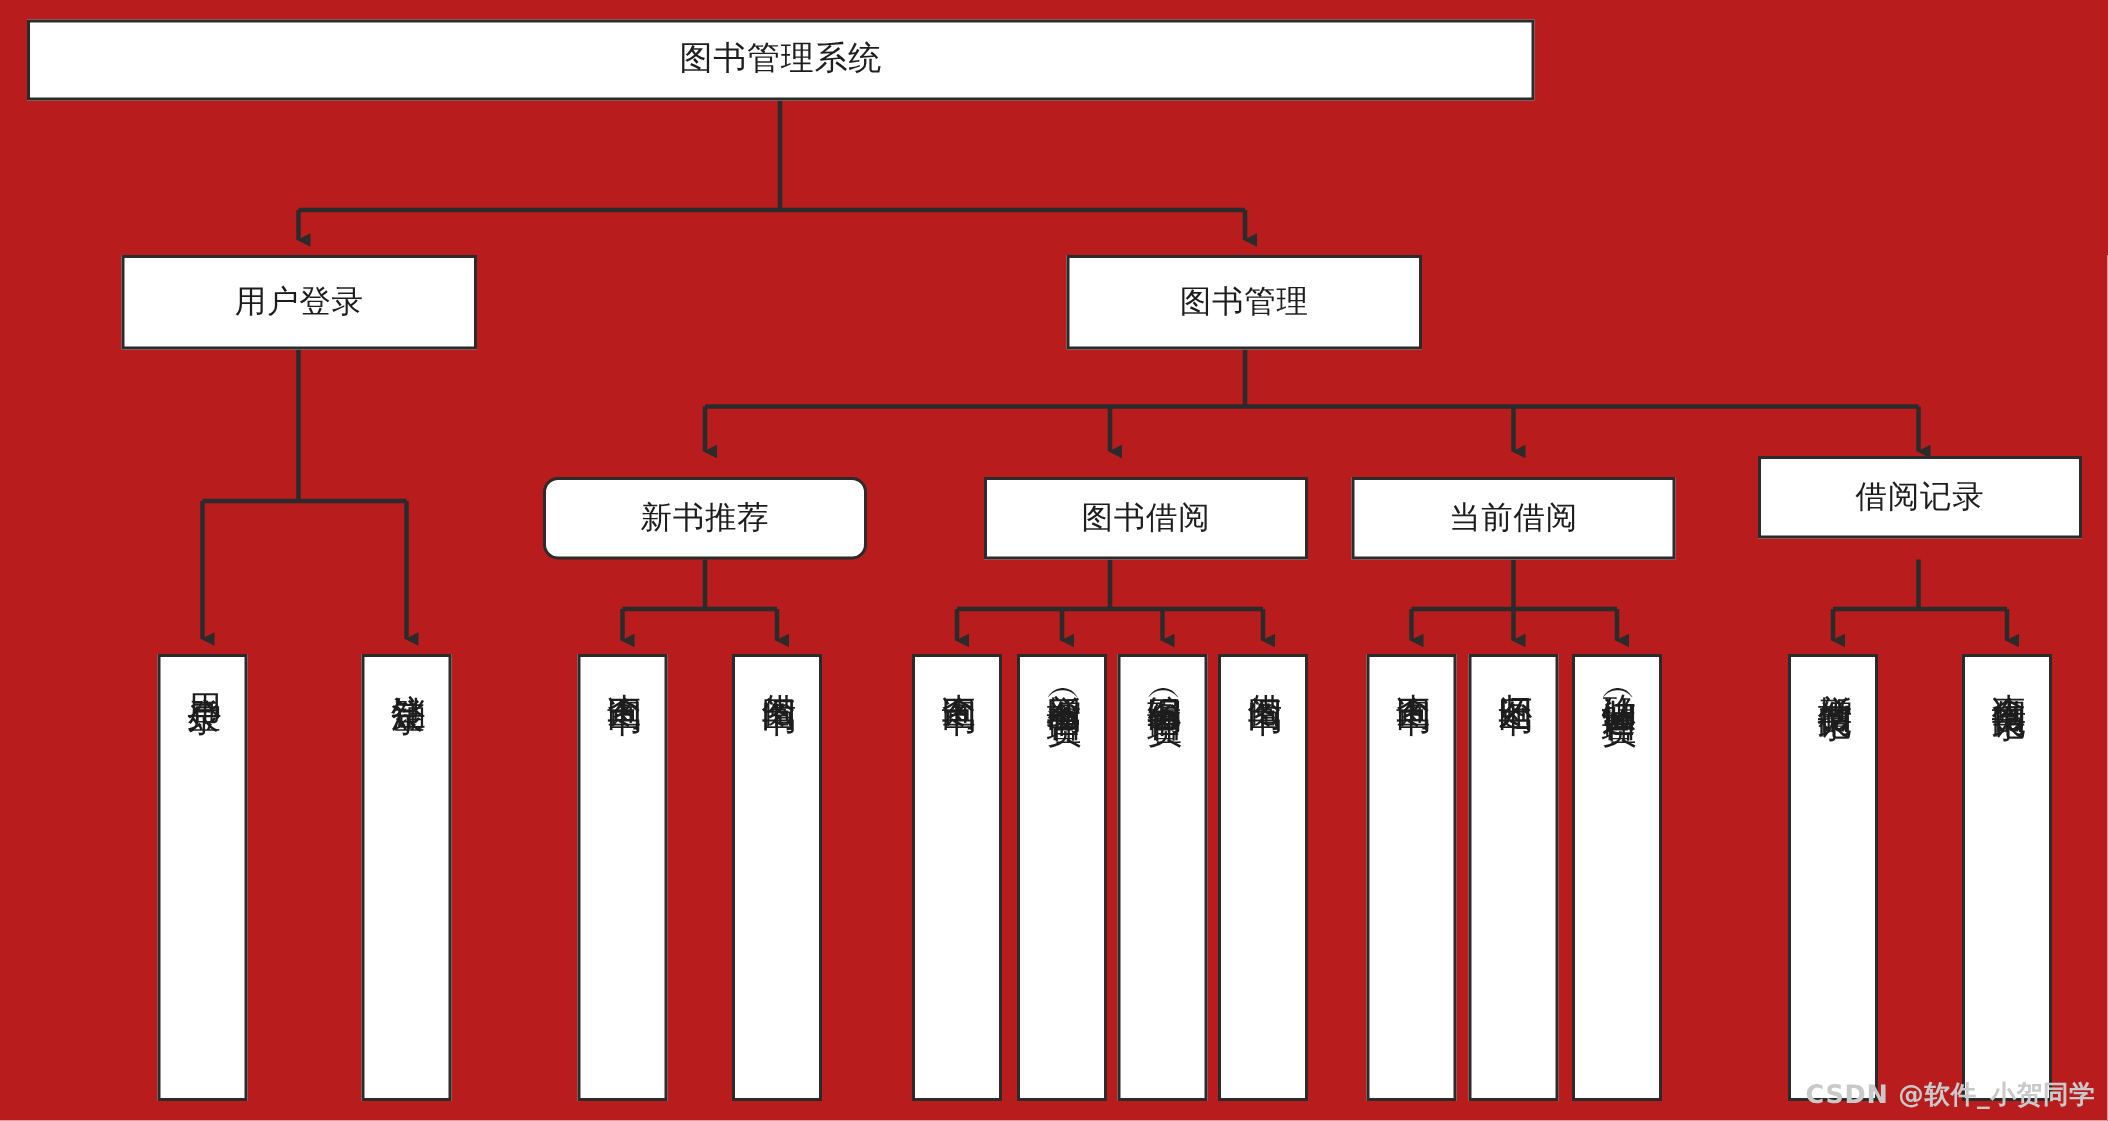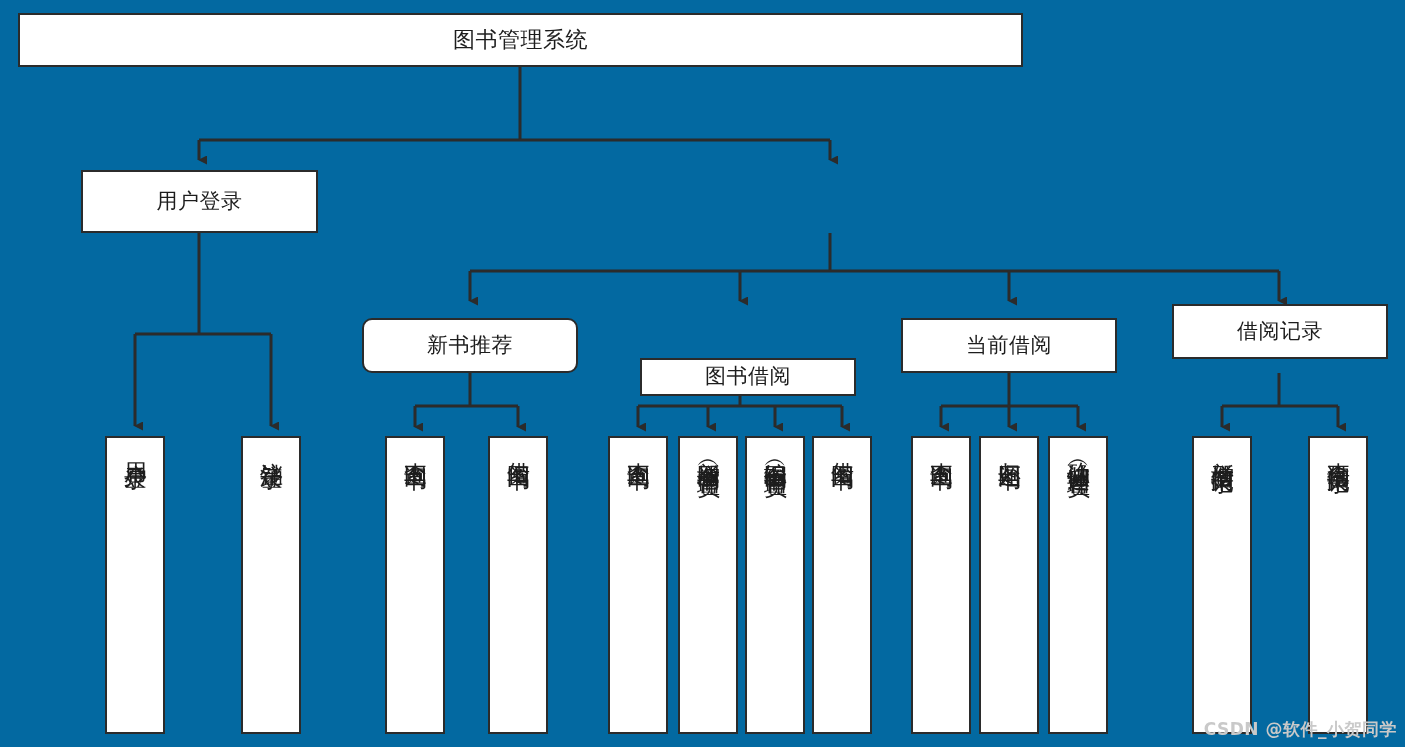--- a/index.html
+++ b/index.html
@@ -7,21 +7,21 @@
     padding: 0;
     background: #ffffff;
   }
   body {
     font-family: "DejaVu Sans", "Liberation Sans", sans-serif;
   }
   #diagram-root {
     position: relative;
     width: 1405px;
     height: 747px;
-    background: #0369a1;
+    background: #b91c1c;
     overflow: hidden;
   }
   #diagram-svg {
     position: absolute;
     left: 0;
     top: 0;
     width: 1405px;
     height: 747px;
   }
   .node {
@@ -124,25 +124,28 @@
     </g>
   </svg>
 
   <div class="node horizontal root" style="left:18px; top:13px; width:1005px; height:54px;">
     <span class="node-label">图书管理系统</span>
   </div>
 
   <div class="node horizontal" style="left:81px; top:170px; width:237px; height:63px;">
     <span class="node-label">用户登录</span>
   </div>
+  <div class="node horizontal" style="left:711px; top:170px; width:237px; height:63px;">
+    <span class="node-label">图书管理</span>
+  </div>
 
   <div class="node horizontal" style="left:362px; top:318px; width:216px; height:55px;border-radius:10px;">
     <span class="node-label">新书推荐</span>
   </div>
-  <div class="node horizontal" style="left:640px; top:318px; width:216px; height:38px;margin-top:40px;">
+  <div class="node horizontal" style="left:656px; top:318px; width:216px; height:55px;">
     <span class="node-label">图书借阅</span>
   </div>
   <div class="node horizontal" style="left:901px; top:318px; width:216px; height:55px;">
     <span class="node-label">当前借阅</span>
   </div>
   <div class="node horizontal" style="left:1172px; top:304px; width:216px; height:55px;">
     <span class="node-label">借阅记录</span>
   </div>
 
   <div class="node vertical" style="left:105px; top:436px; width:60px; height:298px;">

